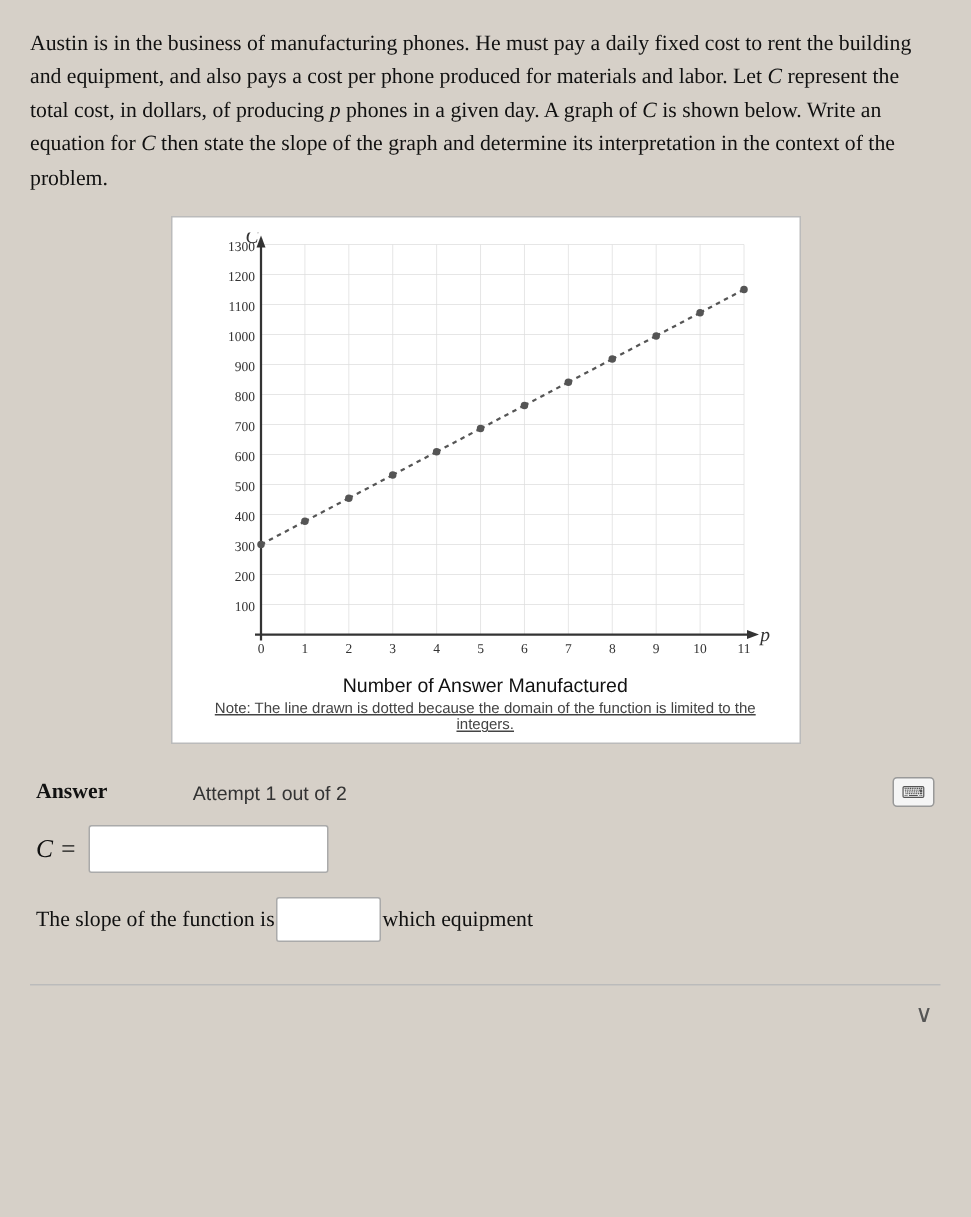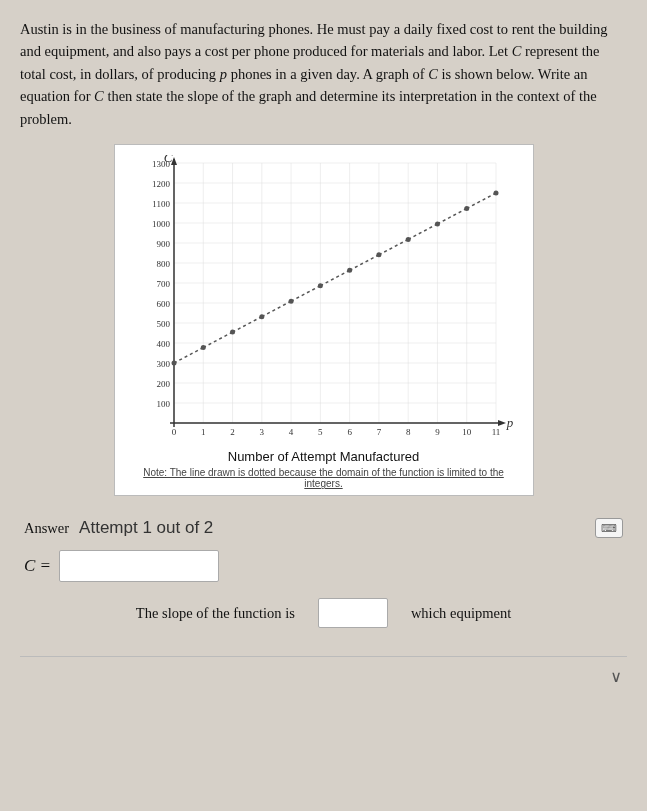--- a/index.html
+++ b/index.html
@@ -51,25 +51,26 @@
       margin-top: 22px;
       padding: 0 4px;
     }
     .answer-label {
       font-size: 14.5px;
       margin-bottom: 12px;
       display: flex;
       align-items: center;
       gap: 10px;
     }
-    .answer-label .bold { font-weight: normal; }
+    .answer-label .bold { font-weight: bold; }
     .attempt-text {
-      font-size: 17px;
+      font-size: 13px;
       color: #333;
       font-family: Arial, sans-serif;
+      margin-left: 47px;
     }
     .keyboard-icon {
       margin-left: auto;
       border: 1px solid #999;
       border-radius: 3px;
       width: 28px;
       height: 20px;
       display: flex;
       align-items: center;
       justify-content: center;
@@ -92,24 +93,23 @@
       border: 1px solid #aaa;
       border-radius: 2px;
       background: #fff;
       font-size: 15px;
       padding: 2px 6px;
       outline: none;
     }
     .slope-row {
       display: flex;
       align-items: center;
-      gap: 23px;
+      gap: 1px;
       font-size: 14.5px;
       flex-wrap: wrap;
-      justify-content: center;
     }
     .slope-row input {
       width: 70px;
       height: 30px;
       border: 1px solid #aaa;
       border-radius: 2px;
       background: #fff;
       font-size: 15px;
       padding: 2px 6px;
       outline: none;
@@ -246,21 +246,21 @@
       <line x1="127.82" y1="161.64" x2="157.09" y2="146.19" stroke="#555" stroke-width="1.5" stroke-dasharray="3,3"></line>
       <line x1="157.09" y1="146.19" x2="186.36" y2="130.74" stroke="#555" stroke-width="1.5" stroke-dasharray="3,3"></line>
       <line x1="186.36" y1="130.74" x2="215.64" y2="115.29" stroke="#555" stroke-width="1.5" stroke-dasharray="3,3"></line>
       <line x1="215.64" y1="115.29" x2="244.91" y2="99.83" stroke="#555" stroke-width="1.5" stroke-dasharray="3,3"></line>
       <line x1="244.91" y1="99.83" x2="274.18" y2="84.38" stroke="#555" stroke-width="1.5" stroke-dasharray="3,3"></line>
       <line x1="274.18" y1="84.38" x2="303.45" y2="68.93" stroke="#555" stroke-width="1.5" stroke-dasharray="3,3"></line>
       <line x1="303.45" y1="68.93" x2="332.73" y2="53.47" stroke="#555" stroke-width="1.5" stroke-dasharray="3,3"></line>
       <line x1="332.73" y1="53.47" x2="362" y2="38" stroke="#555" stroke-width="1.5" stroke-dasharray="3,3"></line>
     </g>
   </svg>
-  <div class="graph-title">Number of Attempt Manufactured</div>
+  <div class="graph-title">Number of Answer Manufactured</div>
   <div class="graph-note">Note: The line drawn is dotted because the domain of the function is limited to the integers.</div>
 </div>
 
 <div class="answer-section">
   <div class="answer-label">
     <span class="bold">Answer</span>
     <span class="attempt-text">Attempt 1 out of 2</span>
     <div class="keyboard-icon" title="Keyboard">
       <span>⌨</span>
     </div>

